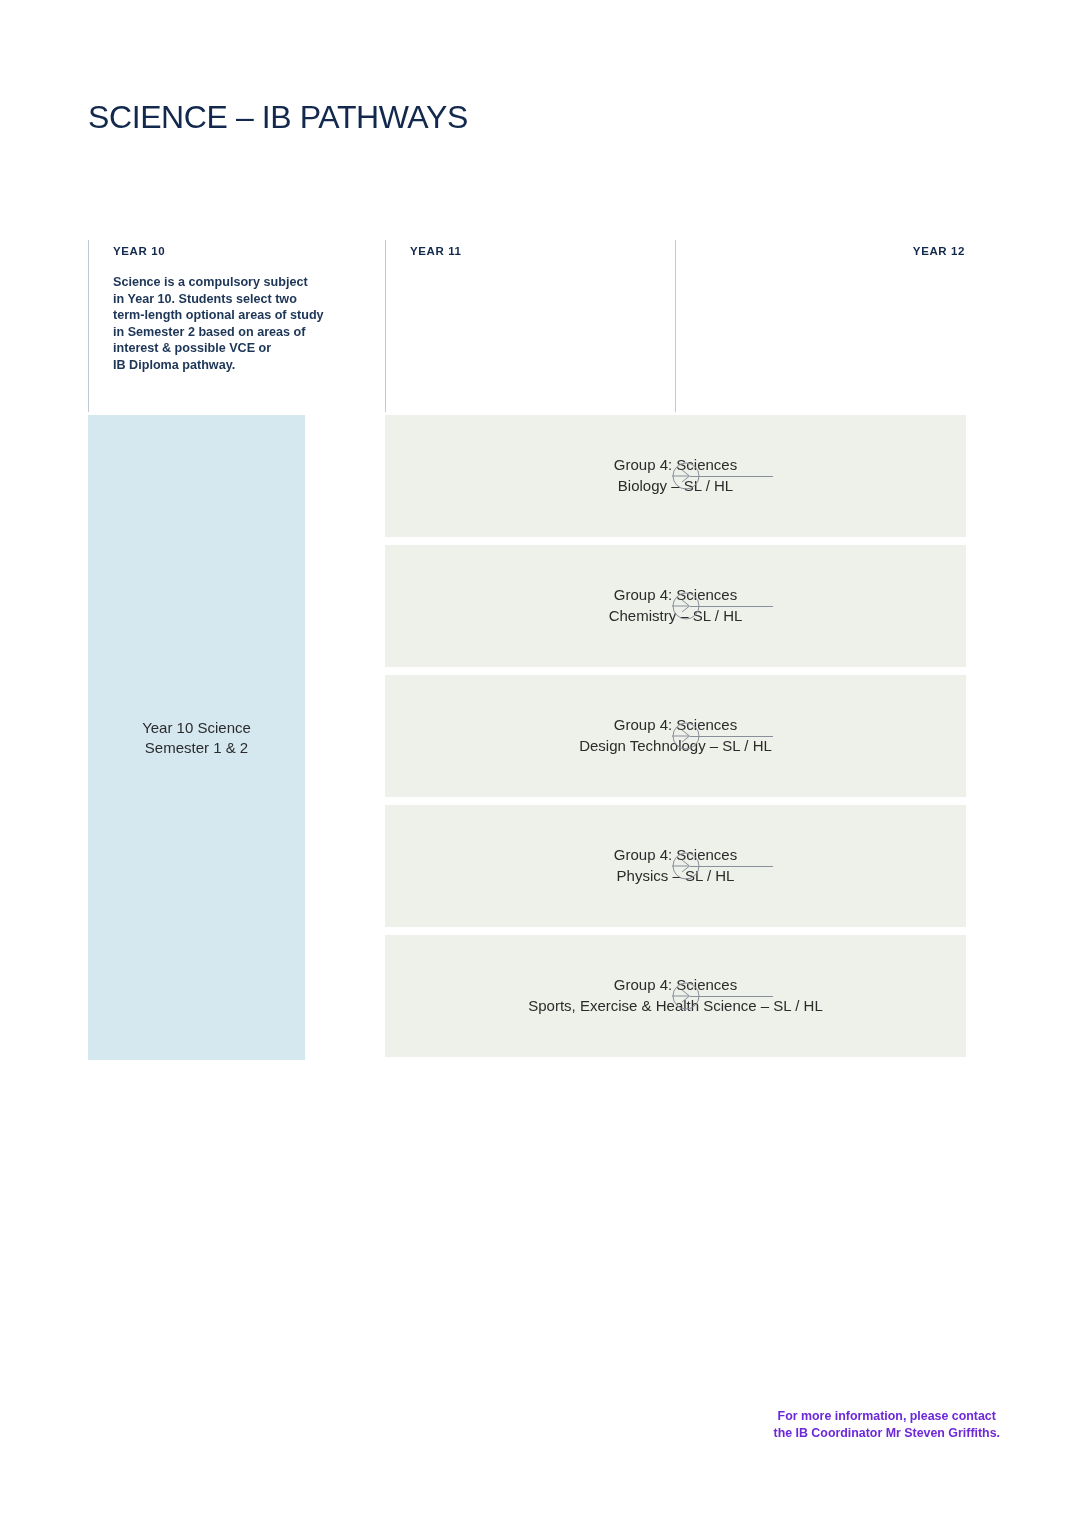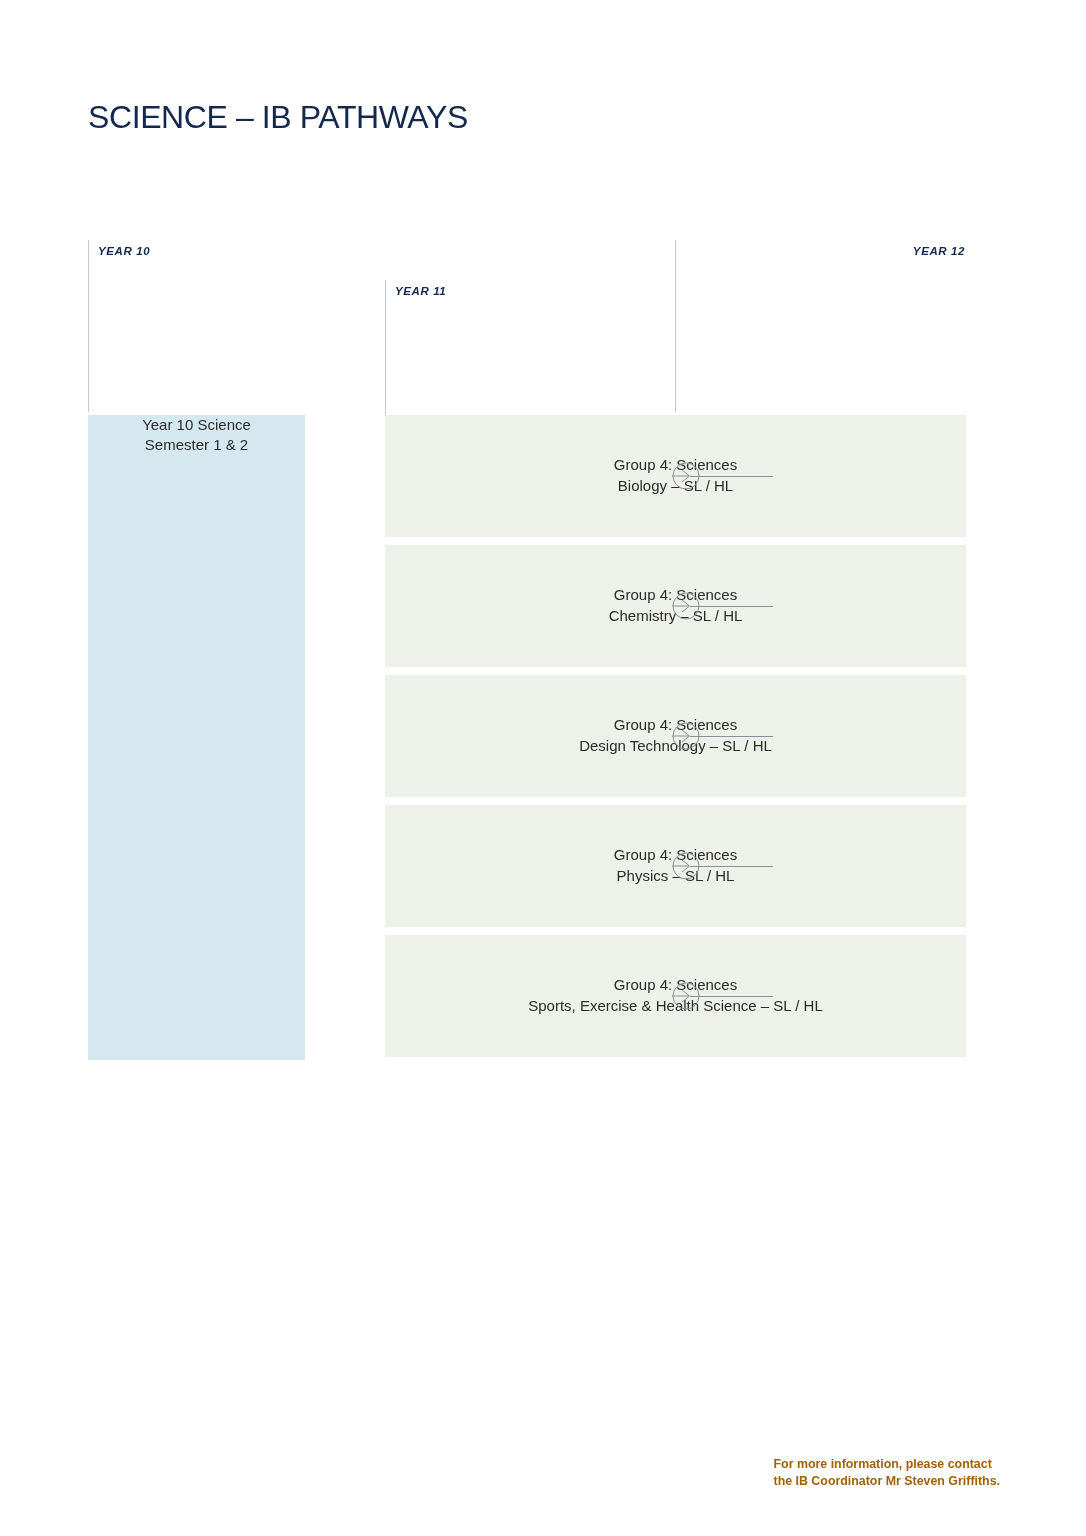--- a/index.html
+++ b/index.html
@@ -27,25 +27,24 @@
     white-space: nowrap;
   }
 
   
   .col {
     position: absolute;
     top: 240px;
     border-left: 1px solid #c3c9d2;
     height: 172px;
     box-sizing: border-box;
-    padding-left: 9px;
-    font-style: italic;
+    padding-left: 24px;
   }
   .col-year10 { left: 88px;  width: 297px; }
-  .col-year11 { left: 385px; width: 290px; margin-top: 40px; }
+  .col-year11 { left: 385px; width: 290px; }
   .col-year12 { left: 675px; width: 290px; text-align: right; }
 
   .col-label {
     font-size: 11.5px;
     font-weight: bold;
     letter-spacing: 0.6px;
     color: #12284c;
     margin-top: 5px;
   }
   .col-body {
@@ -59,21 +58,21 @@
 
   
   .year10-block {
     position: absolute;
     left: 88px;
     top: 415px;
     width: 217px;
     height: 645px;
     background: #d5e8f0;
     display: flex;
-    align-items: flex-start;
+    align-items: center;
     justify-content: center;
     text-align: center;
   }
   .year10-block-label {
     font-size: 15px;
     line-height: 1.33;
     color: #2b2b2b;
     white-space: pre-line;
   }
 
@@ -122,20 +121,26 @@
   }
   .arrow-node svg { display: block; }
 </style>
 </head>
 <body>
 
 <div class="page-title">SCIENCE – IB PATHWAYS</div>
 
 <div class="col col-year10">
   <div class="col-label">YEAR 10</div>
+  <div class="col-body">Science is a compulsory subject
+in Year 10. Students select two
+term-length optional areas of study
+in Semester 2 based on areas of
+interest &amp; possible VCE or
+IB Diploma pathway.</div>
 </div>
 
 <div class="col col-year11">
   <div class="col-label">YEAR 11</div>
 </div>
 
 <div class="col col-year12">
   <div class="col-label">YEAR 12</div>
   <div class="col-body"></div>
 </div>
@@ -212,14 +217,14 @@
           <path d="M0 14 L17 14" stroke="#8a8f9c" stroke-width="1"></path>
         </svg>
       </span>
     </div>
     <div class="course-text">Group 4: Sciences
 Sports, Exercise &amp; Health Science – SL / HL</div>
   </div>
 
 </div>
 
-<div style="position:absolute; right:86px; top:1408px; font-size:12.4px; font-weight:bold; line-height:1.34; color:#a16207; text-align:left; white-space:pre-line;margin-top:48px;">For more information, please contact
+<div style="position:absolute; right:86px; top:1408px; font-size:12.4px; font-weight:bold; line-height:1.34; color:#6d28d9; text-align:center; white-space:pre-line;">For more information, please contact
 the IB Coordinator Mr Steven Griffiths.</div>
 
 </body></html>

